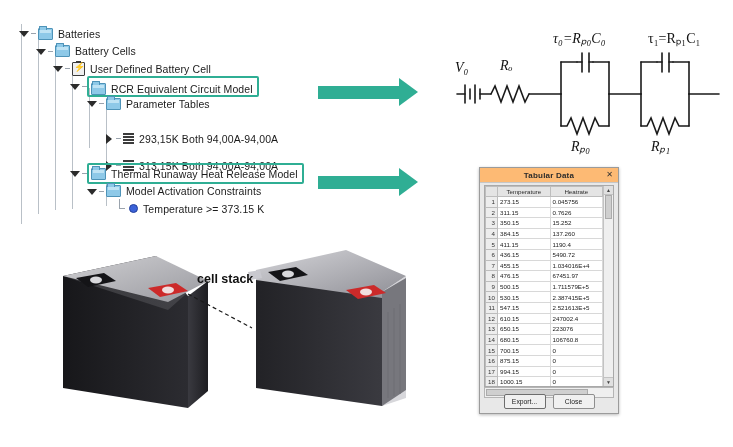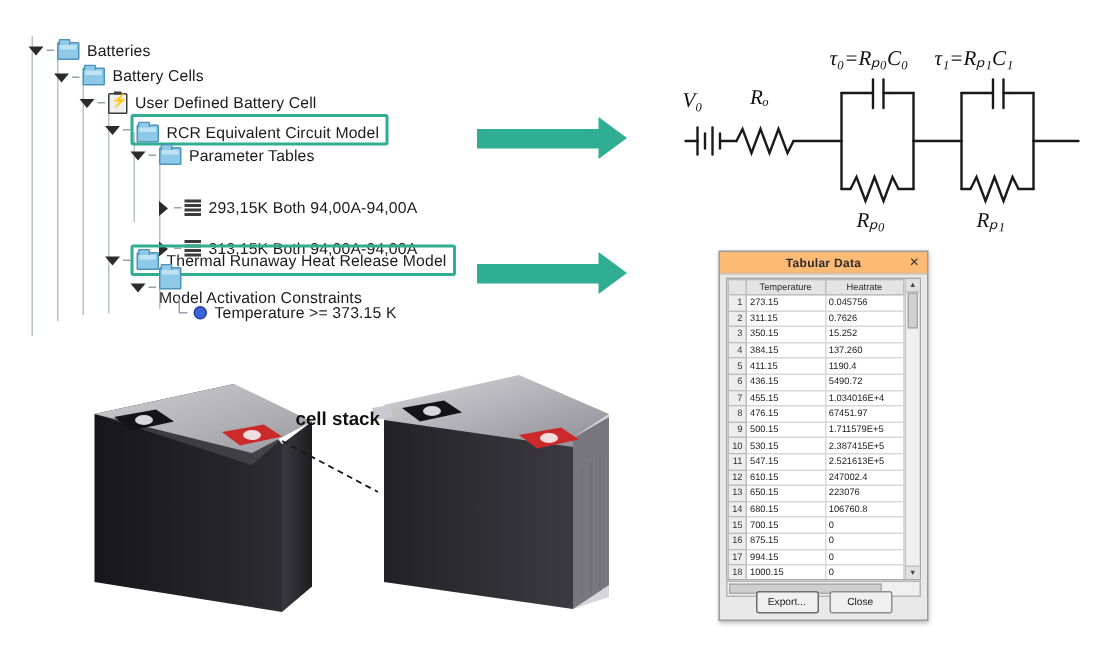--- a/index.html
+++ b/index.html
@@ -237,21 +237,21 @@
         <div class="twist down"></div>
         <div class="dash"></div>
         <div class="hl" style="display: flex; align-items: center;">
           <div class="folder"></div>
           <span class="tlabel">Thermal Runaway Heat Release Model</span>
         </div>
       </div>
       <div class="trow" style="top: 157.5px; left: 68px;">
         <div class="twist down"></div>
         <div class="dash"></div>
-        <div style="display: flex; align-items: flex-start; flex-direction: column;">
+        <div style="display: flex; align-items: flex-end;">
           <div class="folder"></div>
           <span class="tlabel">Model Activation Constraints</span>
         </div>
       </div>
       <div class="trow" style="top: 175px; left: 85px;">
         <div class="twist none"></div>
         <div class="elbow"></div>
         <div style="display: flex; align-items: center;">
           <div class="dot"></div>
           <span class="tlabel">Temperature &gt;= 373.15 K</span>
@@ -309,21 +309,21 @@
         <line x1="226" y1="25" x2="226" y2="44"></line>
         <line x1="214" y1="34" x2="219" y2="34"></line>
         <line x1="226" y1="34" x2="230" y2="34"></line>
 
         <line x1="246" y1="66" x2="276" y2="66"></line>
       </g>
     </svg>
     <div style="position:absolute;left:12px;top:32px;font-family:'Liberation Serif',serif;font-style:italic;font-size:14px;">V₀</div>
     <div style="position:absolute;left:57px;top:30px;font-family:'Liberation Serif',serif;font-style:italic;font-size:14px;">Rₒ</div>
     <div style="position:absolute;left:110px;top:0px;font-family:'Liberation Serif',serif;font-style:italic;font-size:14px;">τ₀=Rₚ₀C₀</div>
-    <div style="position:absolute;left:180px;top:0px;font-family:'Liberation Serif',serif;font-style:italic;font-size:14px;">τ₁=Rₚ₁C₁</div>
+    <div style="position:absolute;left:205px;top:0px;font-family:'Liberation Serif',serif;font-size:14px;">τ₁=Rₚ₁C₁</div>
     <div style="position:absolute;left:128px;top:108px;font-family:'Liberation Serif',serif;font-style:italic;font-size:14px;">Rₚ₀</div>
     <div style="position:absolute;left:208px;top:108px;font-family:'Liberation Serif',serif;font-style:italic;font-size:14px;">Rₚ₁</div>
   </div>
 
   <div id="dialog">
     <div id="dlgTitle">
       <span class="t">Tabular Data</span>
       <span id="dlgClose">✕</span>
     </div>
 

